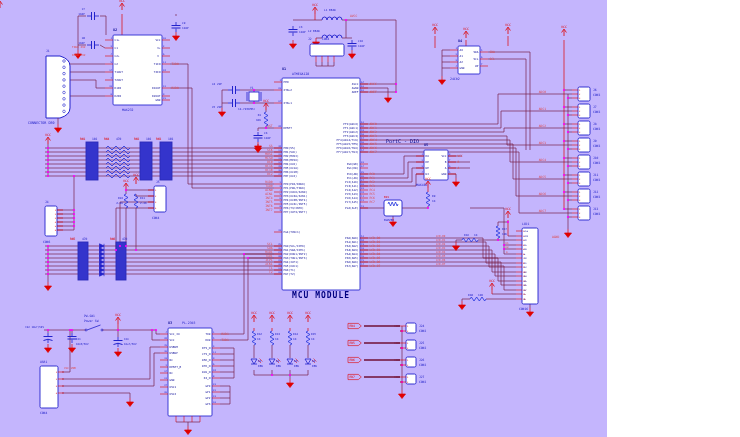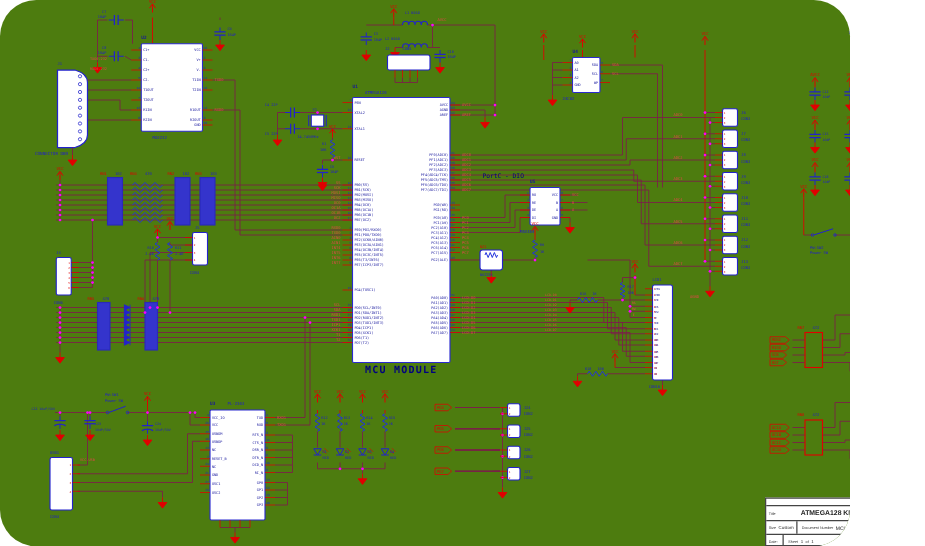--- a/index.html
+++ b/index.html
@@ -1,17 +1,17 @@
 <!DOCTYPE html>
 <html><head>
 <meta charset="utf-8">
 <style>
   html,body{margin:0;padding:0;background:#fff;}
-  #root{position:relative;width:680px;height:437px;background:#4d7c0f;overflow:hidden;
-        font-family:"DejaVu Sans Mono",monospace;border-radius:29px;}
+  #root{position:relative;width:607px;height:437px;background:#c4b5fd;overflow:hidden;
+        font-family:"DejaVu Sans Mono",monospace;}
   #schem{position:absolute;left:0;top:0;}
   .abslbl{position:absolute;color:#000080;font-weight:bold;white-space:nowrap;}
   #lbl-mcu-module{left:282px;top:291px;width:78px;text-align:center;font-size:8px;letter-spacing:1px;}
   #lbl-portc{left:386px;top:138px;font-size:5px;font-weight:normal;color:#000080;}
   .tb{position:absolute;left:612px;top:398px;width:126px;height:37px;border:1px solid #444;
       font-family:"Liberation Sans",sans-serif;color:#222;background:#fff;}
   .tb .r1{height:5px;border-bottom:0.5px solid #444;}
   .tb .r2{height:11px;border-bottom:0.5px solid #444;display:flex;align-items:center;}
   .tb .r3{height:10px;border-bottom:0.5px solid #444;display:flex;align-items:center;}
   .tb .r4{height:9px;display:flex;align-items:center;}

